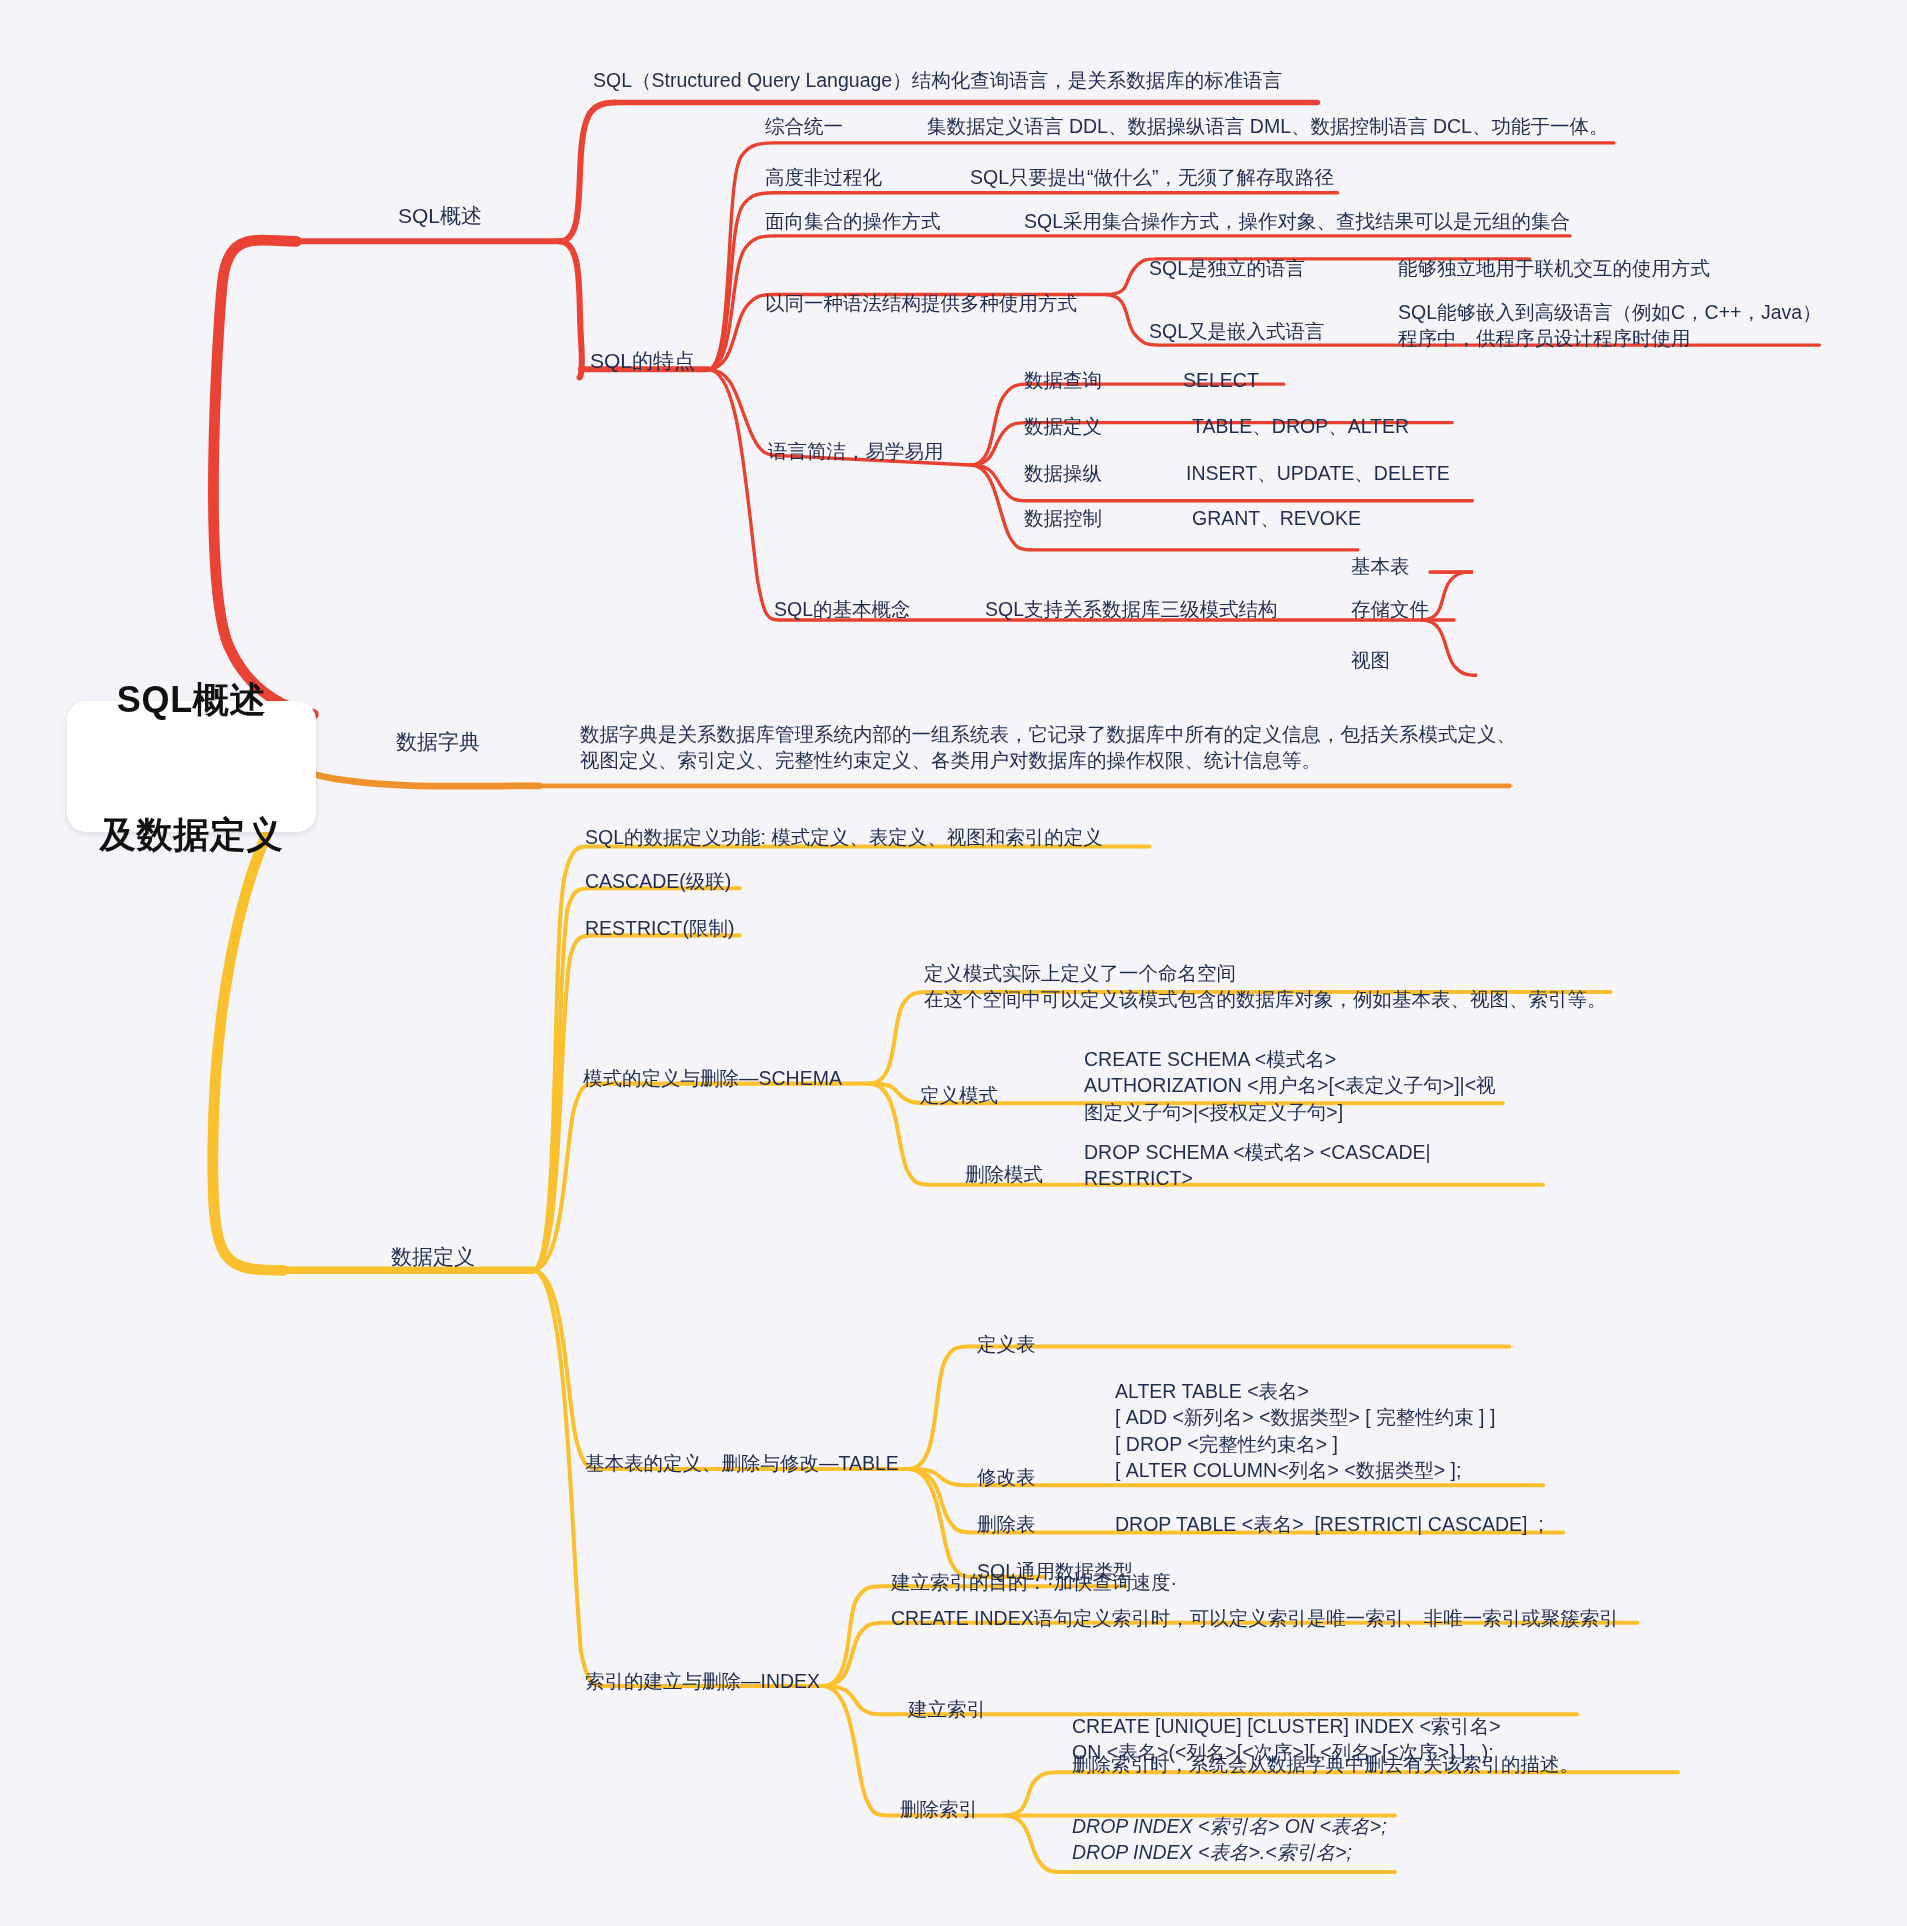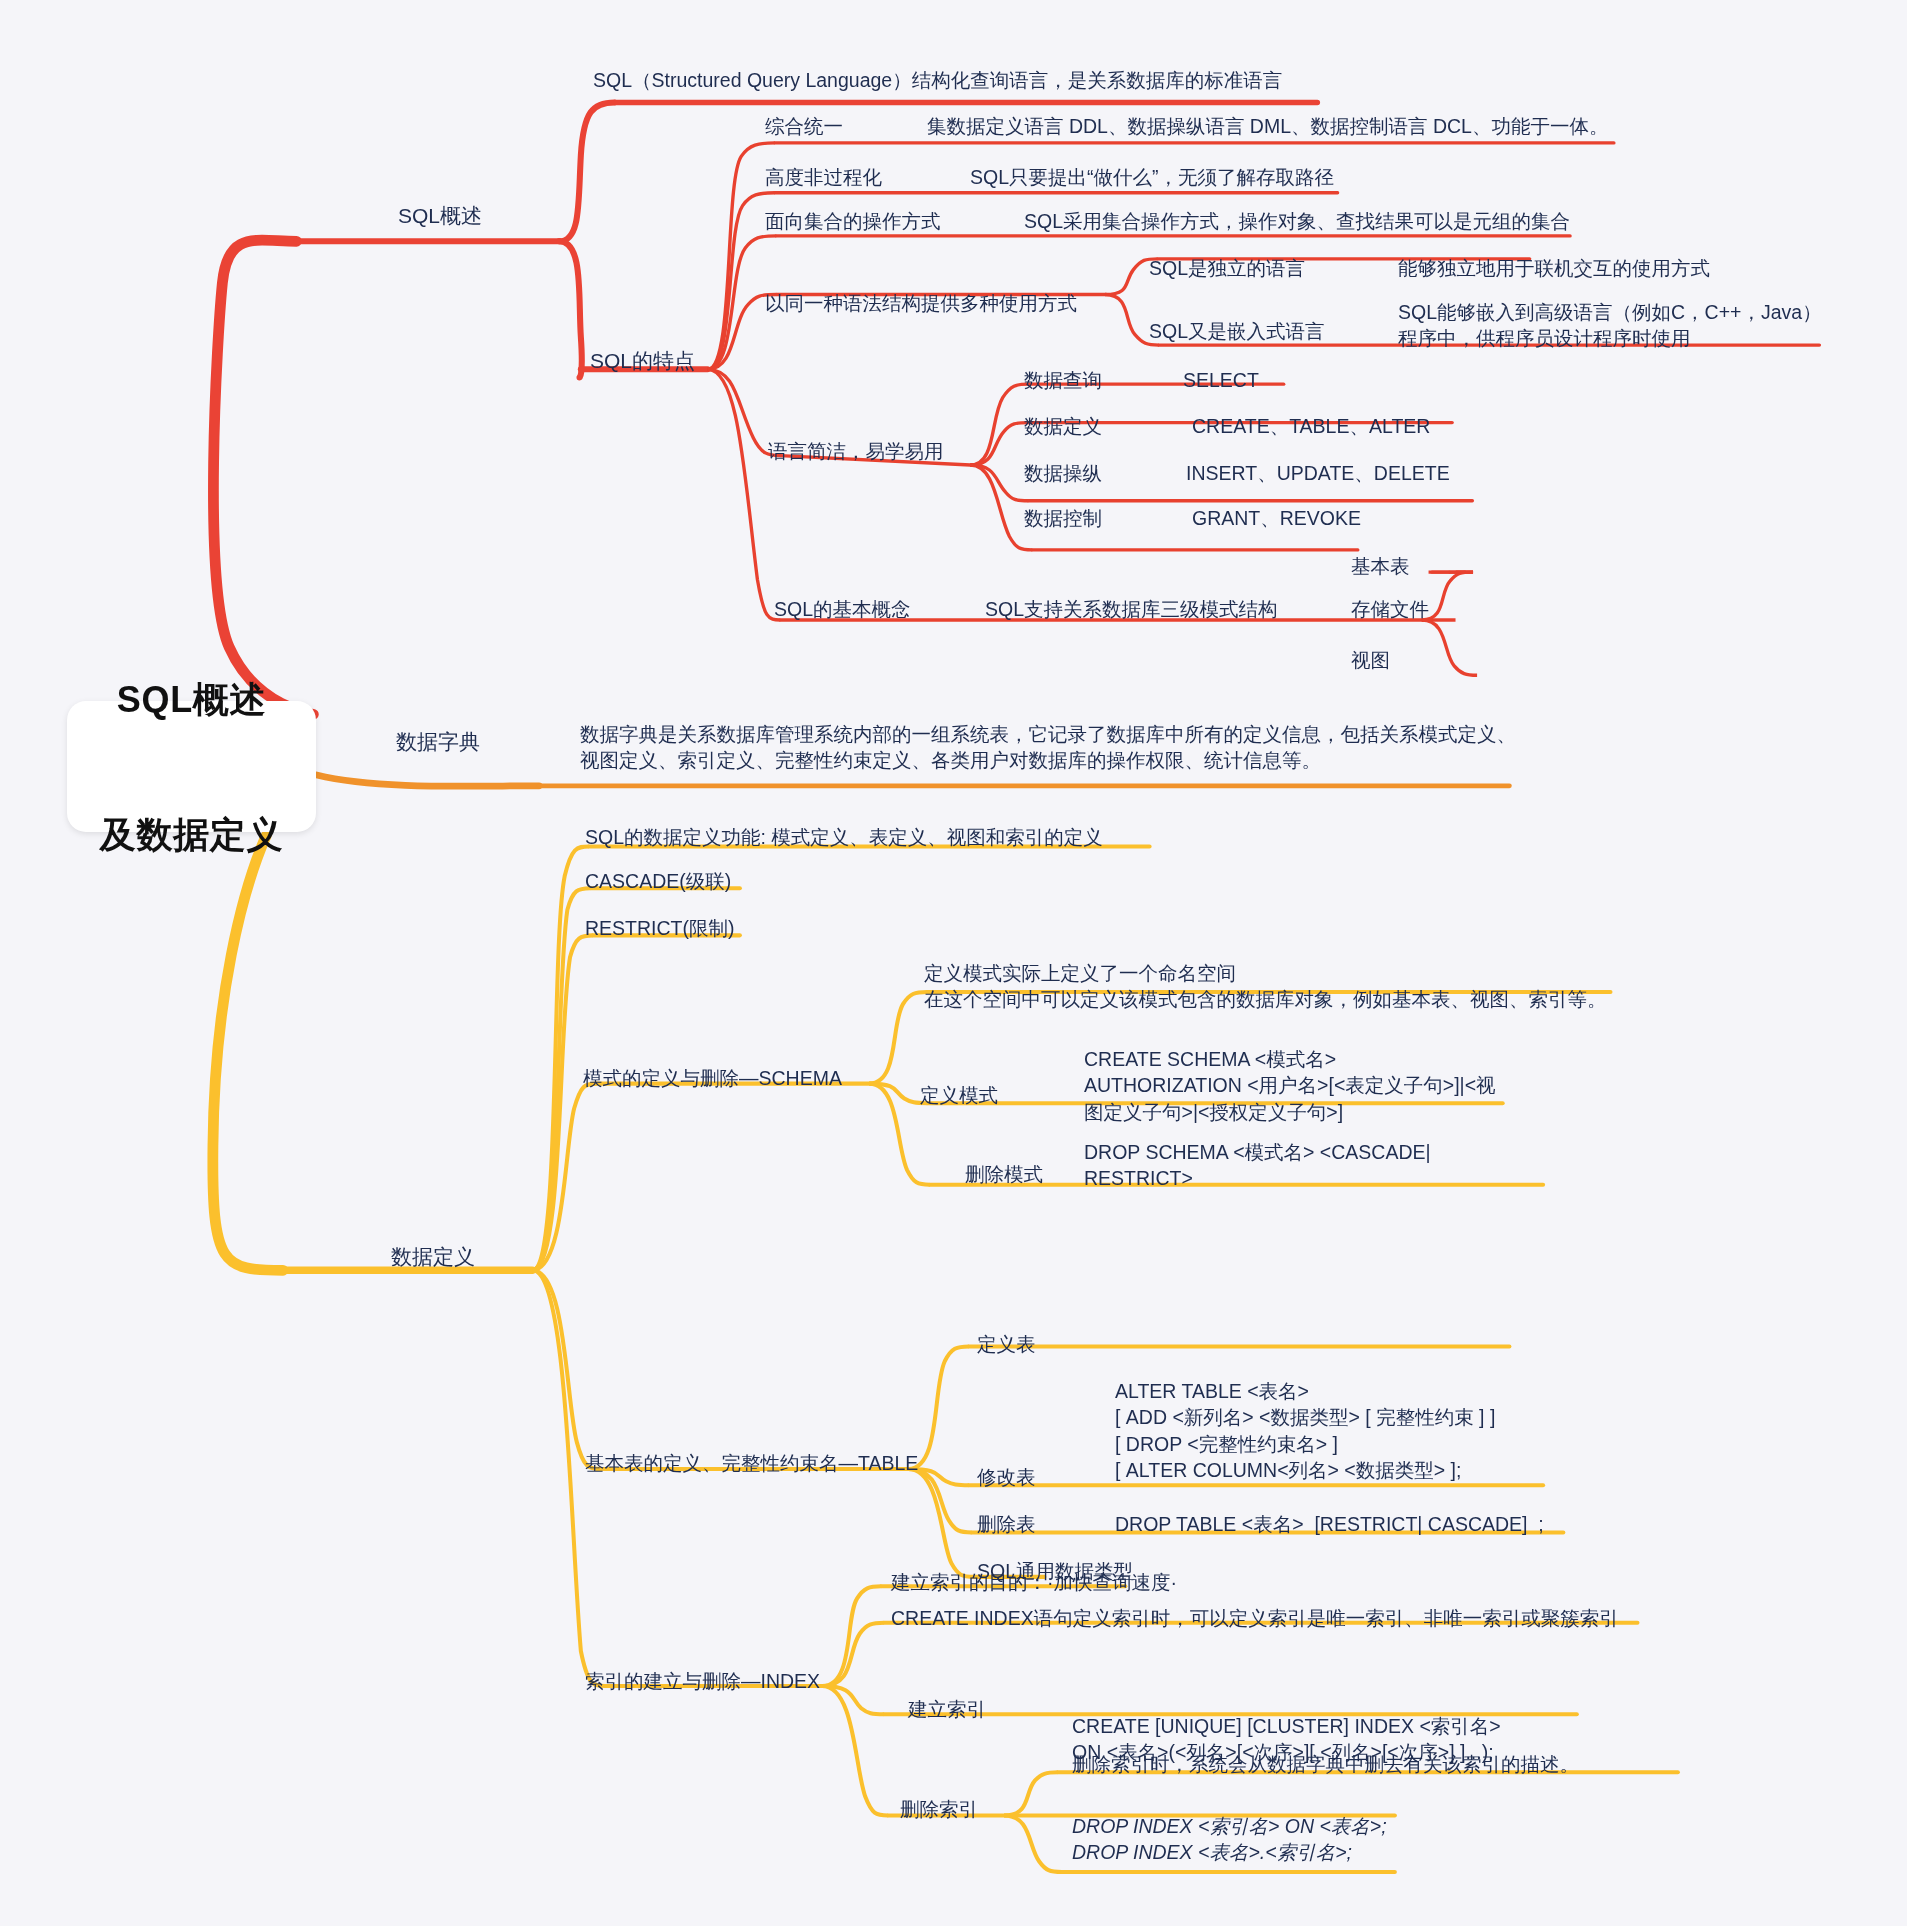--- a/index.html
+++ b/index.html
@@ -155,21 +155,21 @@
   <div class="node l2" style="left:1149px;top:318px;">SQL又是嵌入式语言</div>
   <div class="node l2" style="left:1398px;top:299px;">SQL能够嵌入到高级语言（例如C，C++，Java）
 程序中，供程序员设计程序时使用</div>
 
   <div class="node l2" style="left:768px;top:438px;">语言简洁，易学易用</div>
 
   <div class="node l2" style="left:1024px;top:367px;">数据查询</div>
   <div class="node l2" style="left:1183px;top:367px;">SELECT</div>
 
   <div class="node l2" style="left:1024px;top:413px;">数据定义</div>
-  <div class="node l2" style="left:1192px;top:413px;">CREATE、TABLE、ALTER</div>
+  <div class="node l2" style="left:1192px;top:413px;">TABLE、DROP、ALTER</div>
 
   <div class="node l2" style="left:1024px;top:460px;">数据操纵</div>
   <div class="node l2" style="left:1186px;top:460px;">INSERT、UPDATE、DELETE</div>
 
   <div class="node l2" style="left:1024px;top:505px;">数据控制</div>
   <div class="node l2" style="left:1192px;top:505px;">GRANT、REVOKE</div>
 
   <div class="node l2" style="left:774px;top:596px;">SQL的基本概念</div>
   <div class="node l2" style="left:985px;top:596px;">SQL支持关系数据库三级模式结构</div>
 
@@ -193,21 +193,21 @@
 
   <div class="node l2" style="left:920px;top:1082px;">定义模式</div>
   <div class="node l2" style="left:1084px;top:1046px;">CREATE SCHEMA &lt;模式名&gt;
 AUTHORIZATION &lt;用户名&gt;[&lt;表定义子句&gt;]|&lt;视
 图定义子句&gt;|&lt;授权定义子句&gt;]</div>
 
   <div class="node l2" style="left:965px;top:1161px;">删除模式</div>
   <div class="node l2" style="left:1084px;top:1139px;">DROP SCHEMA &lt;模式名&gt; &lt;CASCADE|
 RESTRICT&gt;</div>
 
-  <div class="node l2" style="left:585px;top:1450px;">基本表的定义、完整性约束名—TABLE</div>
+  <div class="node l2" style="left:585px;top:1450px;">基本表的定义、删除与修改—TABLE</div>
 
   <div class="node l2" style="left:977px;top:1331px;">定义表</div>
 
   <div class="node l2" style="left:977px;top:1464px;">修改表</div>
   <div class="node l2" style="left:1115px;top:1378px;">ALTER TABLE &lt;表名&gt;
 [ ADD &lt;新列名&gt; &lt;数据类型&gt; [ 完整性约束 ] ]
 [ DROP &lt;完整性约束名&gt; ]
 [ ALTER COLUMN&lt;列名&gt; &lt;数据类型&gt; ];</div>
 
   <div class="node l2" style="left:977px;top:1511px;">删除表</div>

